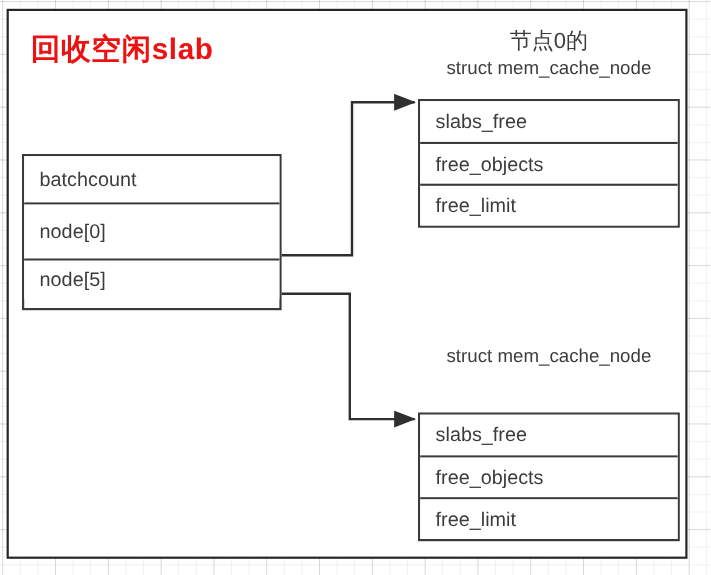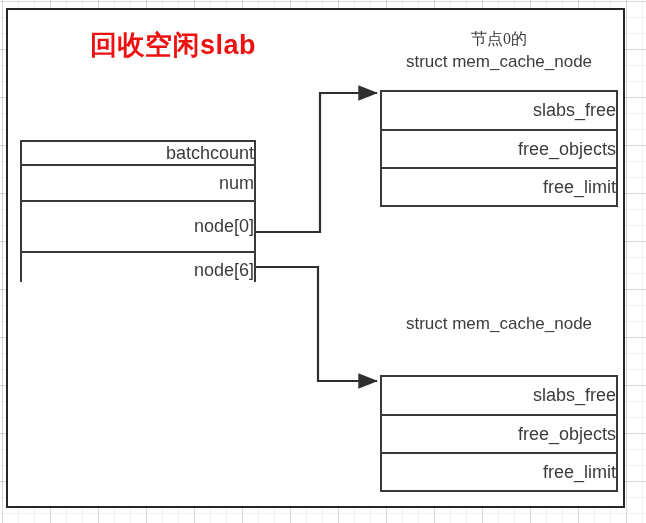--- a/index.html
+++ b/index.html
@@ -35,50 +35,49 @@
     background: #ffffff;
     border: 2px solid #262626;
     box-sizing: border-box;
   }
 
   .title {
     position: absolute;
     left: 28px;
     top: 28px;
     width: 290px;
-    text-align: center;
     color: #ee1111;
     font-size: 27px;
     font-weight: bold;
     letter-spacing: 0.5px;
     line-height: 34px;
     white-space: nowrap;
   }
 
   .caption {
     position: absolute;
     text-align: center;
     color: #3c3c3c;
     font-size: 17px;
     line-height: 23px;
     white-space: nowrap;
   }
-  .caption .zh { font-size: 16px; font-family: Liberation Serif, serif; }
+  .caption .zh { font-size: 20px; }
 
   .struct-box {
     position: absolute;
     box-sizing: border-box;
     border: 2px solid #3a3a3a;
     background: #ffffff;
   }
   .struct-row {
     box-sizing: border-box;
     display: flex;
     align-items: center;
-    justify-content: flex-end;
+    justify-content: flex-start;
     color: #3c3c3c;
     font-size: 18px;
     background: #ffffff;
     border-bottom: 2px solid #3a3a3a;
     padding-left: 14px;
   }
   .struct-row:last-child { border-bottom: none; }
 
   
   .wires {
@@ -94,31 +93,28 @@
 <body>
 
 <div id="canvas">
 
   <div class="sheet"></div>
 
   <div class="title">回收空闲slab</div>
 
 
   <div class="struct-box" style="left:20px; top:140px; width:236px; height:142px;">
-    <div class="struct-row" style="height:24px;">
+    <div class="struct-row" style="height:44px;">
       <span>batchcount</span>
-    </div>
-    <div class="struct-row" style="height:36px;">
-      <span>num</span>
     </div>
     <div class="struct-row" style="height:51px;">
       <span>node[0]</span>
     </div>
     <div class="struct-row" style="height:35px;">
-      <span>node[6]</span>
+      <span>node[5]</span>
     </div>
   </div>
 
   <div class="caption" style="left:380px; top:27px; width:238px;">
     <div class="zh">节点0的</div>
     <div>struct mem_cache_node</div>
   </div>
 
   <div class="struct-box" style="left:380px; top:90px; width:238px; height:117px;">
     <div class="struct-row" style="height:39px;">

